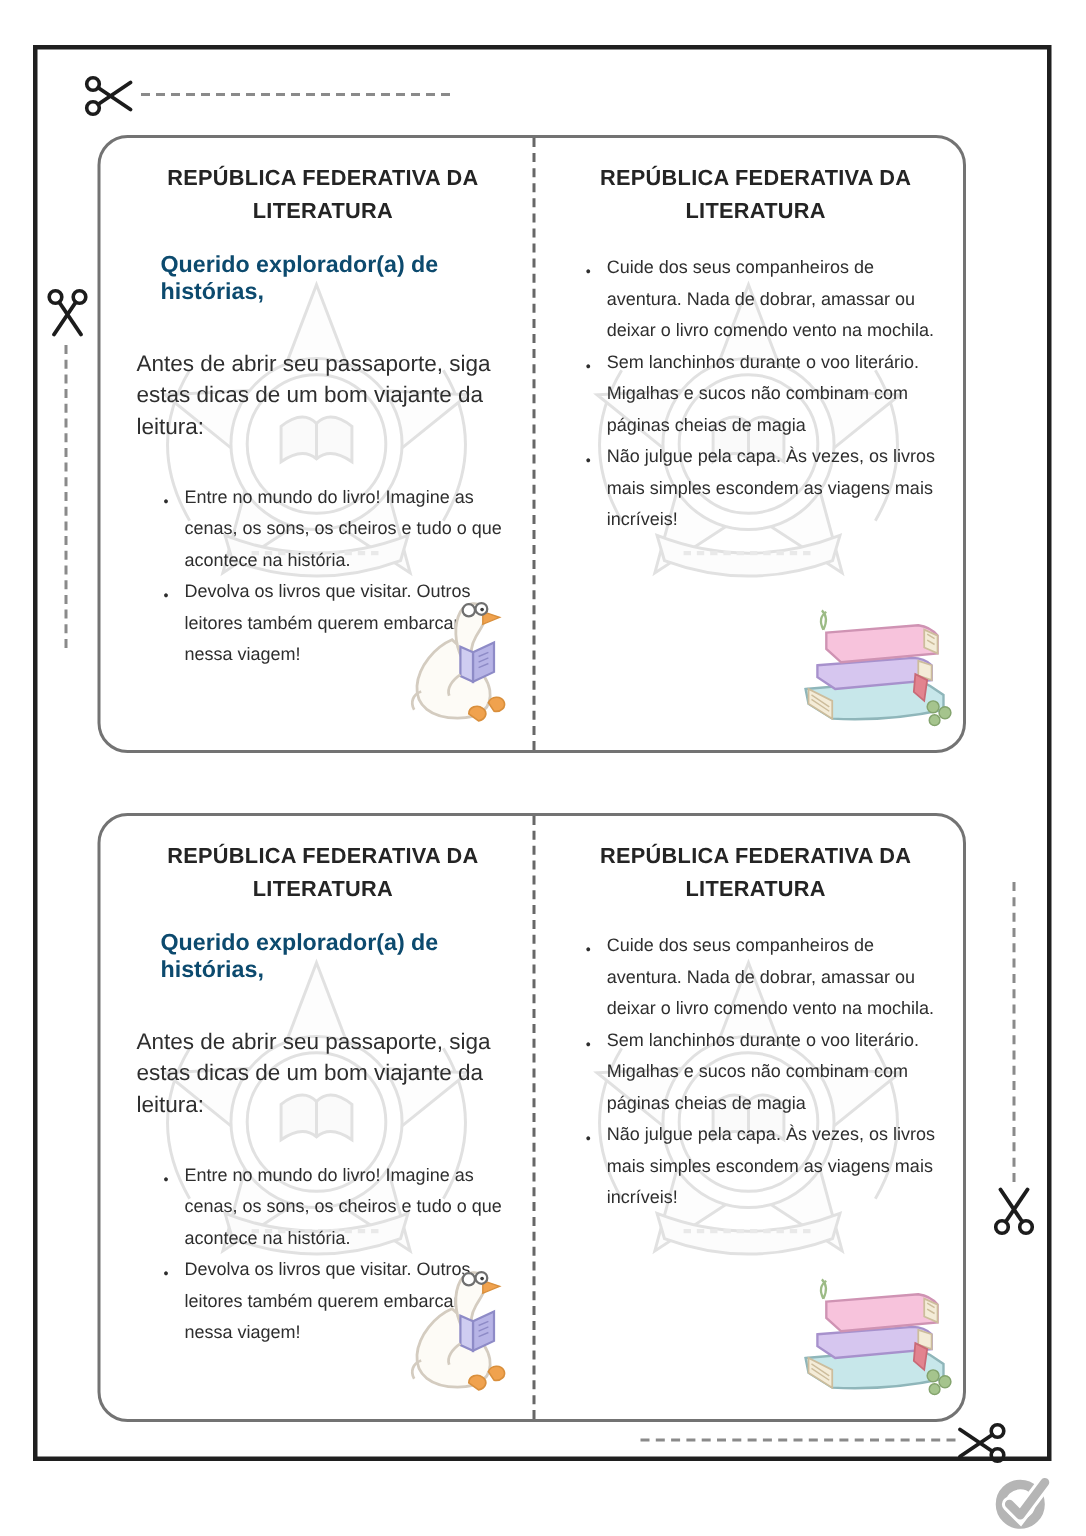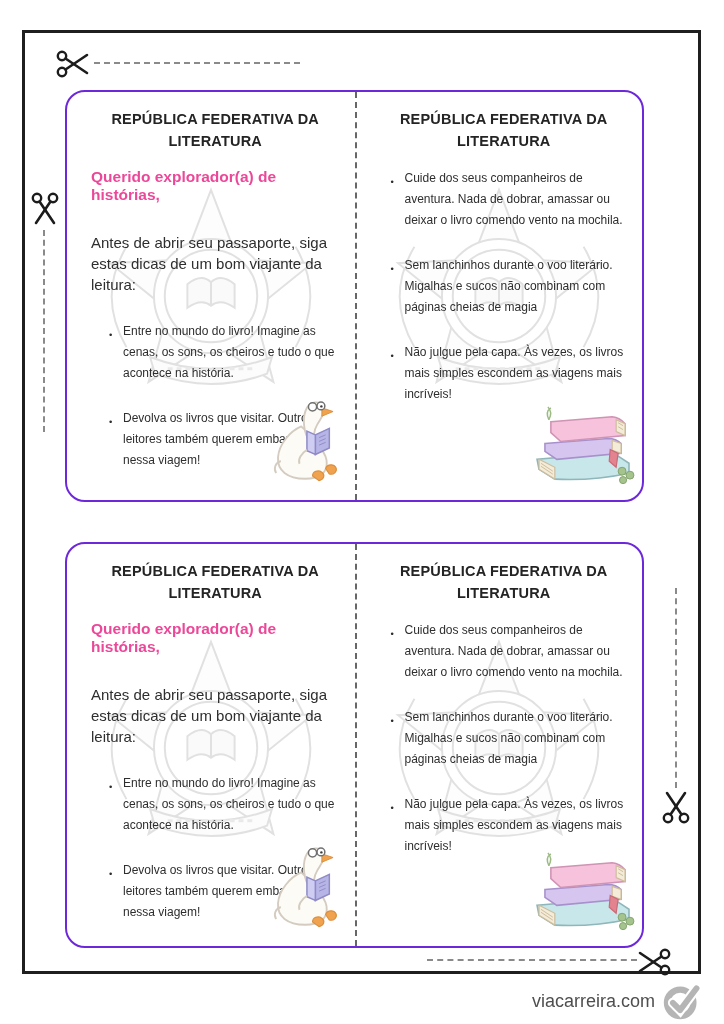--- a/index.html
+++ b/index.html
@@ -25,43 +25,43 @@
 
   .scissors{position:absolute;width:34px;height:32px;}
   #scissors-top{left:56px;top:48px;}
   #scissors-left{left:28px;top:193px;transform:rotate(90deg);}
   #scissors-right{left:659px;top:791px;transform:rotate(-90deg);}
   #scissors-bottom{left:637px;top:946px;transform:rotate(180deg);}
 
   
   .card{
     position:absolute;left:65px;width:579px;background:#ffffff;
-    border:2px solid #6d28d9;border-radius:20px;display:flex;box-sizing:border-box;
+    border:2px solid #737373;border-radius:20px;display:flex;box-sizing:border-box;
     overflow:hidden;
   }
   #card-1{top:90px;height:412px;}
   #card-2{top:542px;height:406px;}
 
   .col{position:relative;width:50%;box-sizing:border-box;overflow:hidden;}
   .col-right{border-left:2px dashed #676767;}
 
   .col-inner{position:relative;z-index:1;padding:17px 15px 0 24px;}
   .col-right .col-inner{padding:17px 12px 0 21px;}
 
   .card-title{
     font-weight:bold;font-size:14.5px;line-height:1.5;text-align:center;
     letter-spacing:.2px;max-width:236px;margin:0 auto;color:#242424;
   }
-  .greeting{font-weight:bold;font-size:15.5px;margin:15px 0 0;color:#ec4899;}
+  .greeting{font-weight:bold;font-size:15.5px;margin:15px 16px 0;color:#0c4a6e;}
   .intro{font-size:15px;line-height:21px;margin:28px 0 0;}
 
   ul.tips{list-style:none;margin:26px 0 0;padding:0 0 0 17px;}
   .col-right ul.tips{margin-top:15px;padding-left:12px;}
   li.tip{position:relative;font-size:12px;line-height:21px;padding-left:15px;}
-  li.tip + li.tip{margin-top:24px;}
+  li.tip + li.tip{}
   li.tip::before{content:"•";position:absolute;left:1px;top:3.5px;font-size:9.5px;color:#2e2e2e;}
 
   
   .watermark{
     position:absolute;top:86px;left:50%;transform:translateX(-50%);
     width:236px;height:236px;z-index:0;opacity:.85;
   }
 
   
   .goose{position:absolute;right:7px;bottom:15px;width:84px;height:90px;z-index:1;}
@@ -227,17 +227,16 @@
         <li class="tip">Não julgue pela capa. Às vezes, os livros mais simples escondem as viagens mais incríveis!</li>
       </ul>
     </div>
     <svg class="books">
         <use href="#sym-books"></use>
       </svg>
   </div>
 </div>
 
 <div class="brand">
-  <span class="brand-text">viacarreira.com</span>
   <svg class="brand-logo">
       <use href="#sym-check"></use>
     </svg>
 </div>
 
 </body></html>

